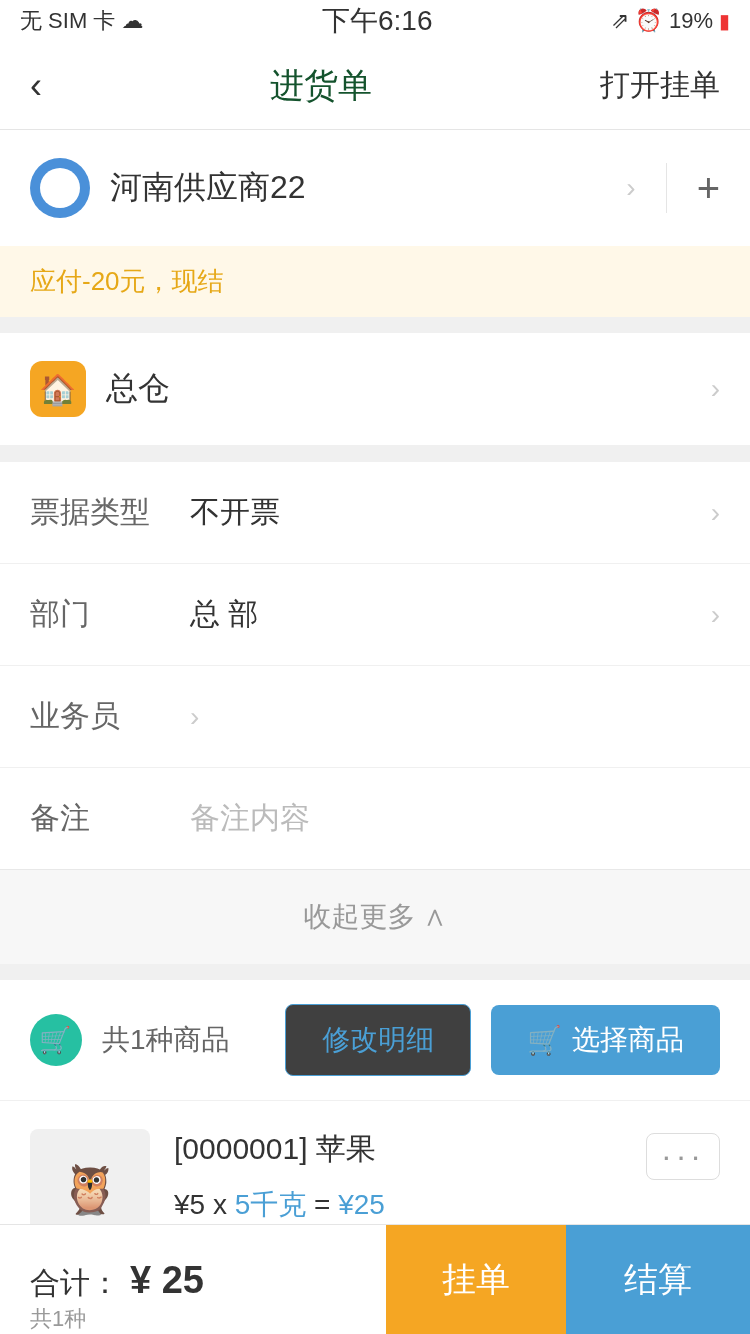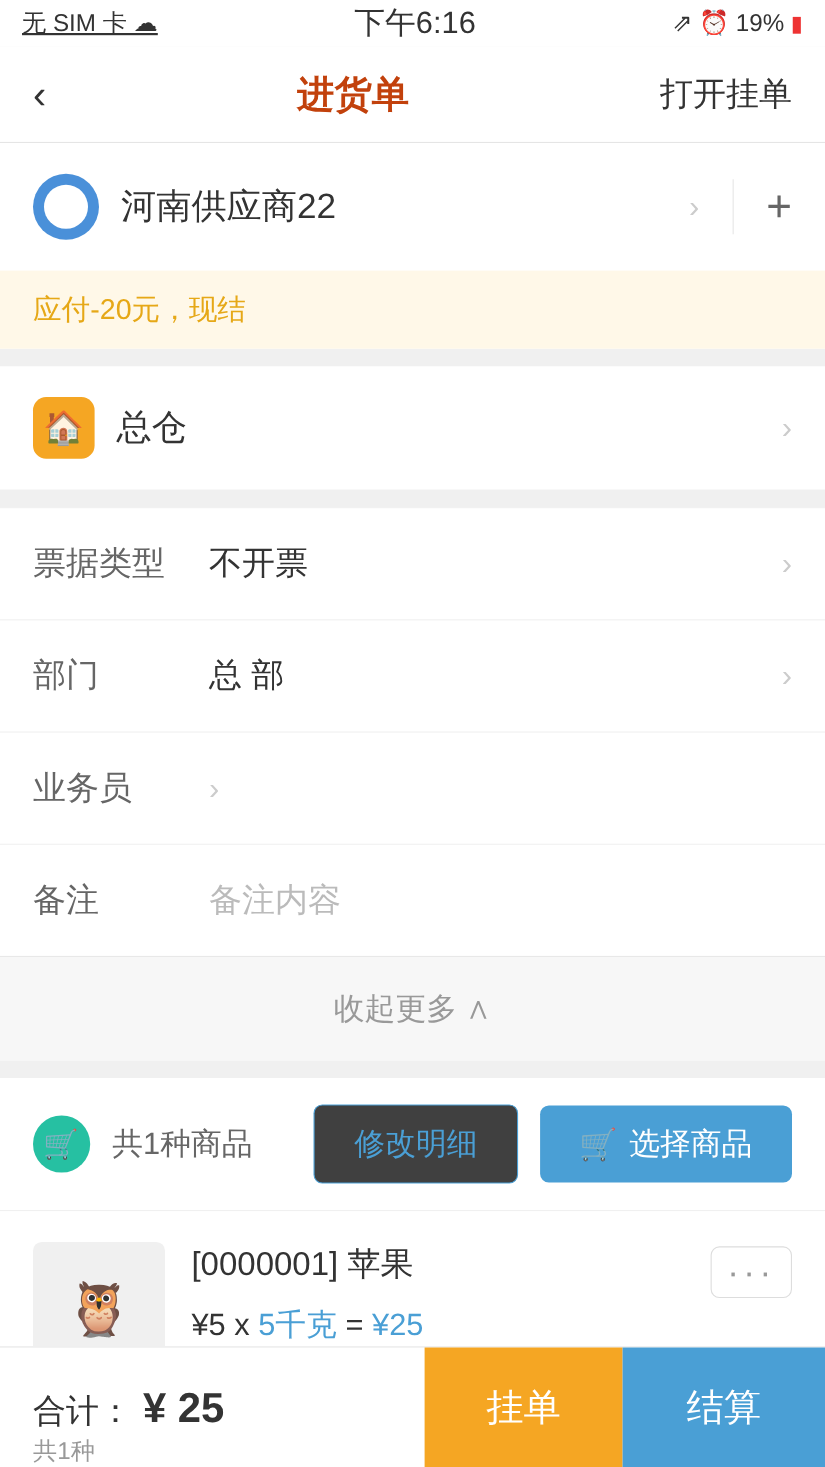--- a/index.html
+++ b/index.html
@@ -18,21 +18,21 @@
       width: 100%;
       height: 42px;
       background: #fff;
       display: flex;
       align-items: center;
       justify-content: space-between;
       padding: 0 20px;
       font-size: 22px;
       color: #333;
     }
-    .status-left { display: flex; align-items: center; gap: 8px; text-decoration: underline; }
+    .status-left { display: flex; align-items: center; gap: 8px; }
     .status-center { font-size: 28px; font-weight: 500; }
     .status-right { display: flex; align-items: center; gap: 6px; font-size: 22px; }
 
     
     .nav-bar {
       width: 100%;
       height: 88px;
       background: #fff;
       display: flex;
       align-items: center;
@@ -40,22 +40,22 @@
       padding: 0 30px;
       border-bottom: 1px solid #e5e5e5;
     }
     .nav-back {
       font-size: 36px;
       color: #333;
       cursor: pointer;
     }
     .nav-title {
       font-size: 34px;
-      font-weight: 700;
-      color: #c2410c;
+      font-weight: 400;
+      color: #14532d;
     }
     .nav-action {
       font-size: 30px;
       color: #333;
     }
 
     
     .content {
       width: 100%;
       background: #f0f0f0;

